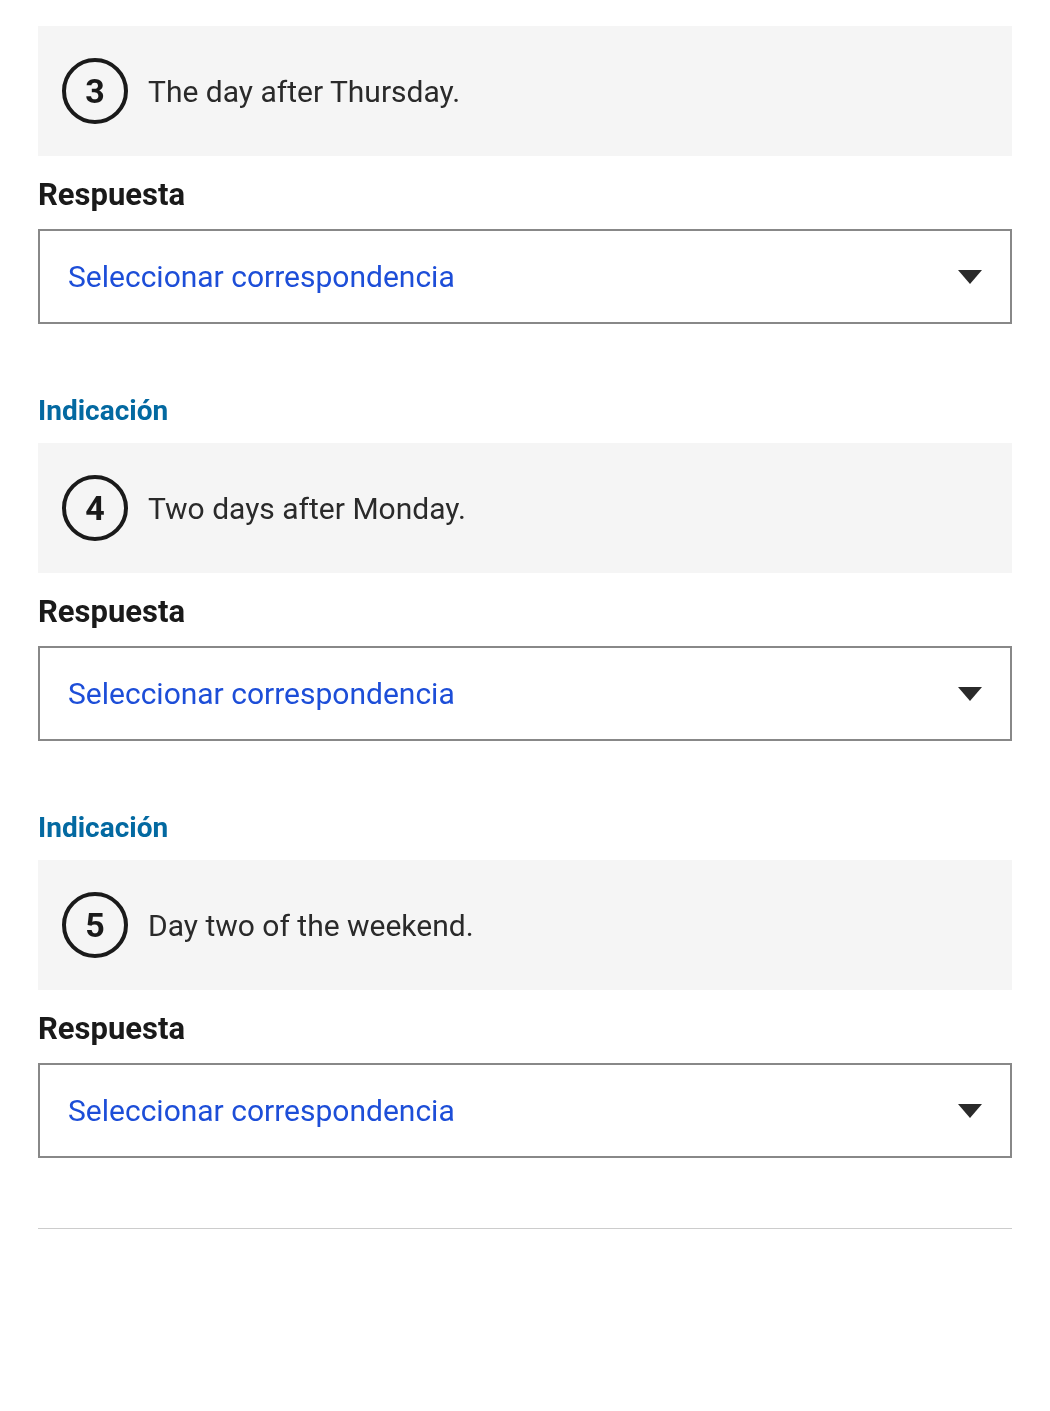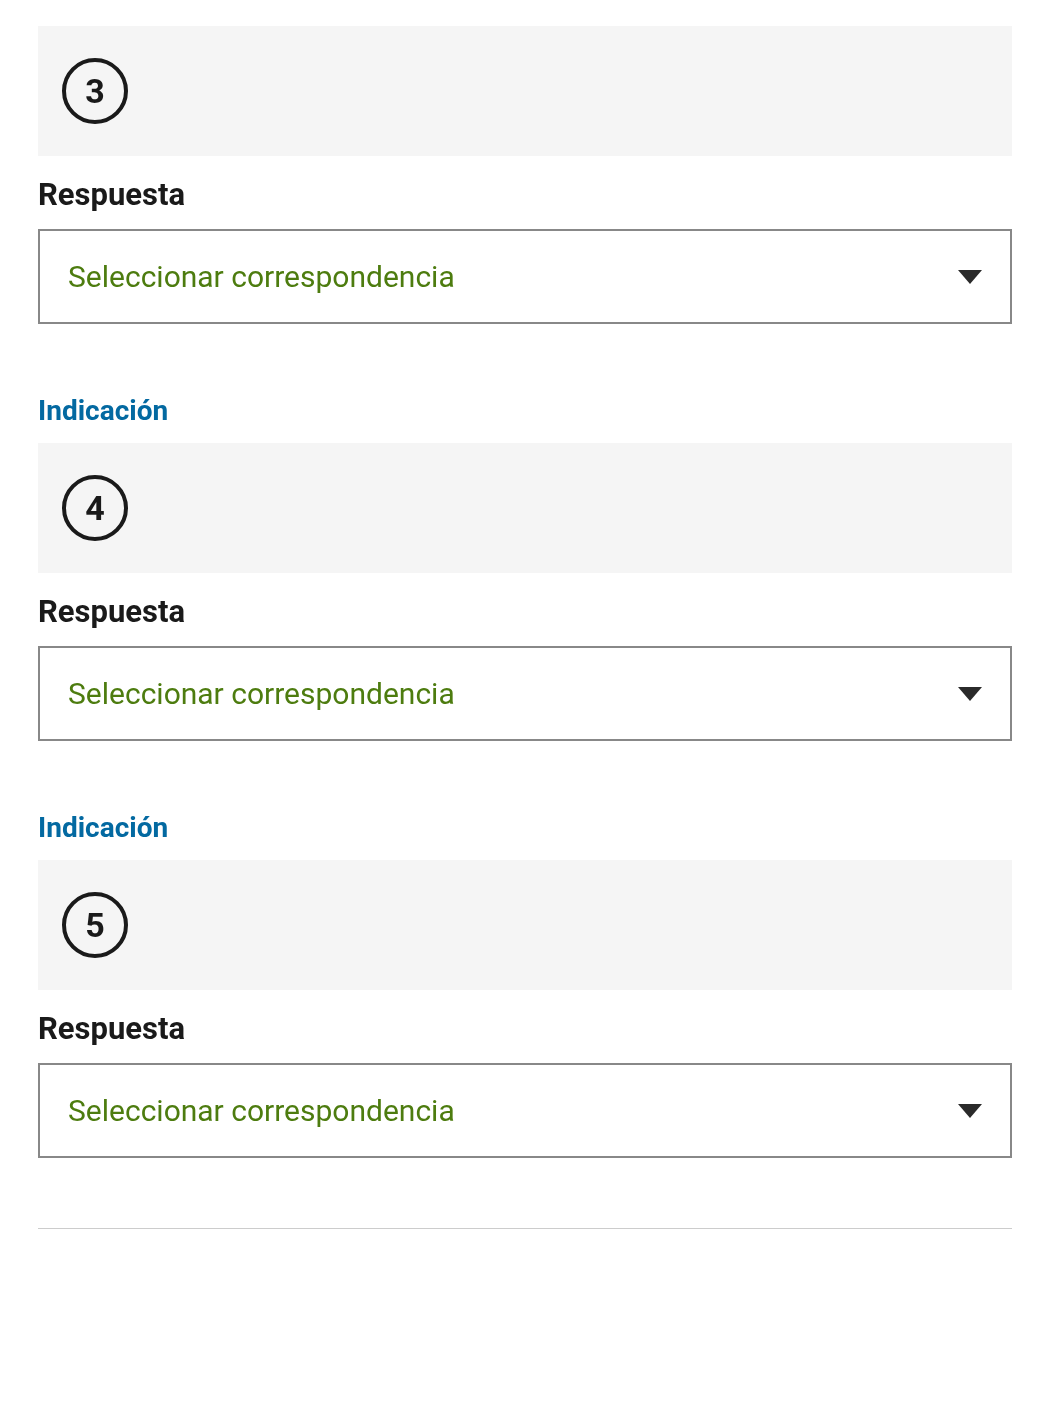--- a/index.html
+++ b/index.html
@@ -61,21 +61,21 @@
       padding: 28px 28px;
       display: flex;
       align-items: center;
       justify-content: space-between;
       background: #ffffff;
       cursor: pointer;
       margin-bottom: 10px;
     }
     .select-text {
       font-size: 30px;
-      color: #4d7c0f;
+      color: #1d4ed8;
       font-weight: 400;
     }
     .chevron-icon {
       width: 0;
       height: 0;
       border-left: 12px solid transparent;
       border-right: 12px solid transparent;
       border-top: 14px solid #2a2a2a;
     }
     .divider {
@@ -84,40 +84,43 @@
       margin-top: 70px;
     }
   </style>
 </head>
 <body>
 
 <div class="container">
 
   <div class="prompt-box">
     <div class="number-circle">3</div>
+    <div class="prompt-text">The day after Thursday.</div>
   </div>
   <div class="label">Respuesta</div>
   <div class="select-box">
     <span class="select-text">Seleccionar correspondencia</span>
     <span class="chevron-icon"></span>
   </div>
 
   <div class="indicator-label">Indicación</div>
   <div class="prompt-box">
     <div class="number-circle">4</div>
+    <div class="prompt-text">Two days after Monday.</div>
   </div>
   <div class="label">Respuesta</div>
   <div class="select-box">
     <span class="select-text">Seleccionar correspondencia</span>
     <span class="chevron-icon"></span>
   </div>
 
   <div class="indicator-label">Indicación</div>
   <div class="prompt-box">
     <div class="number-circle">5</div>
+    <div class="prompt-text">Day two of the weekend.</div>
   </div>
   <div class="label">Respuesta</div>
   <div class="select-box">
     <span class="select-text">Seleccionar correspondencia</span>
     <span class="chevron-icon"></span>
   </div>
 
   <hr class="divider">
 
 </div>

